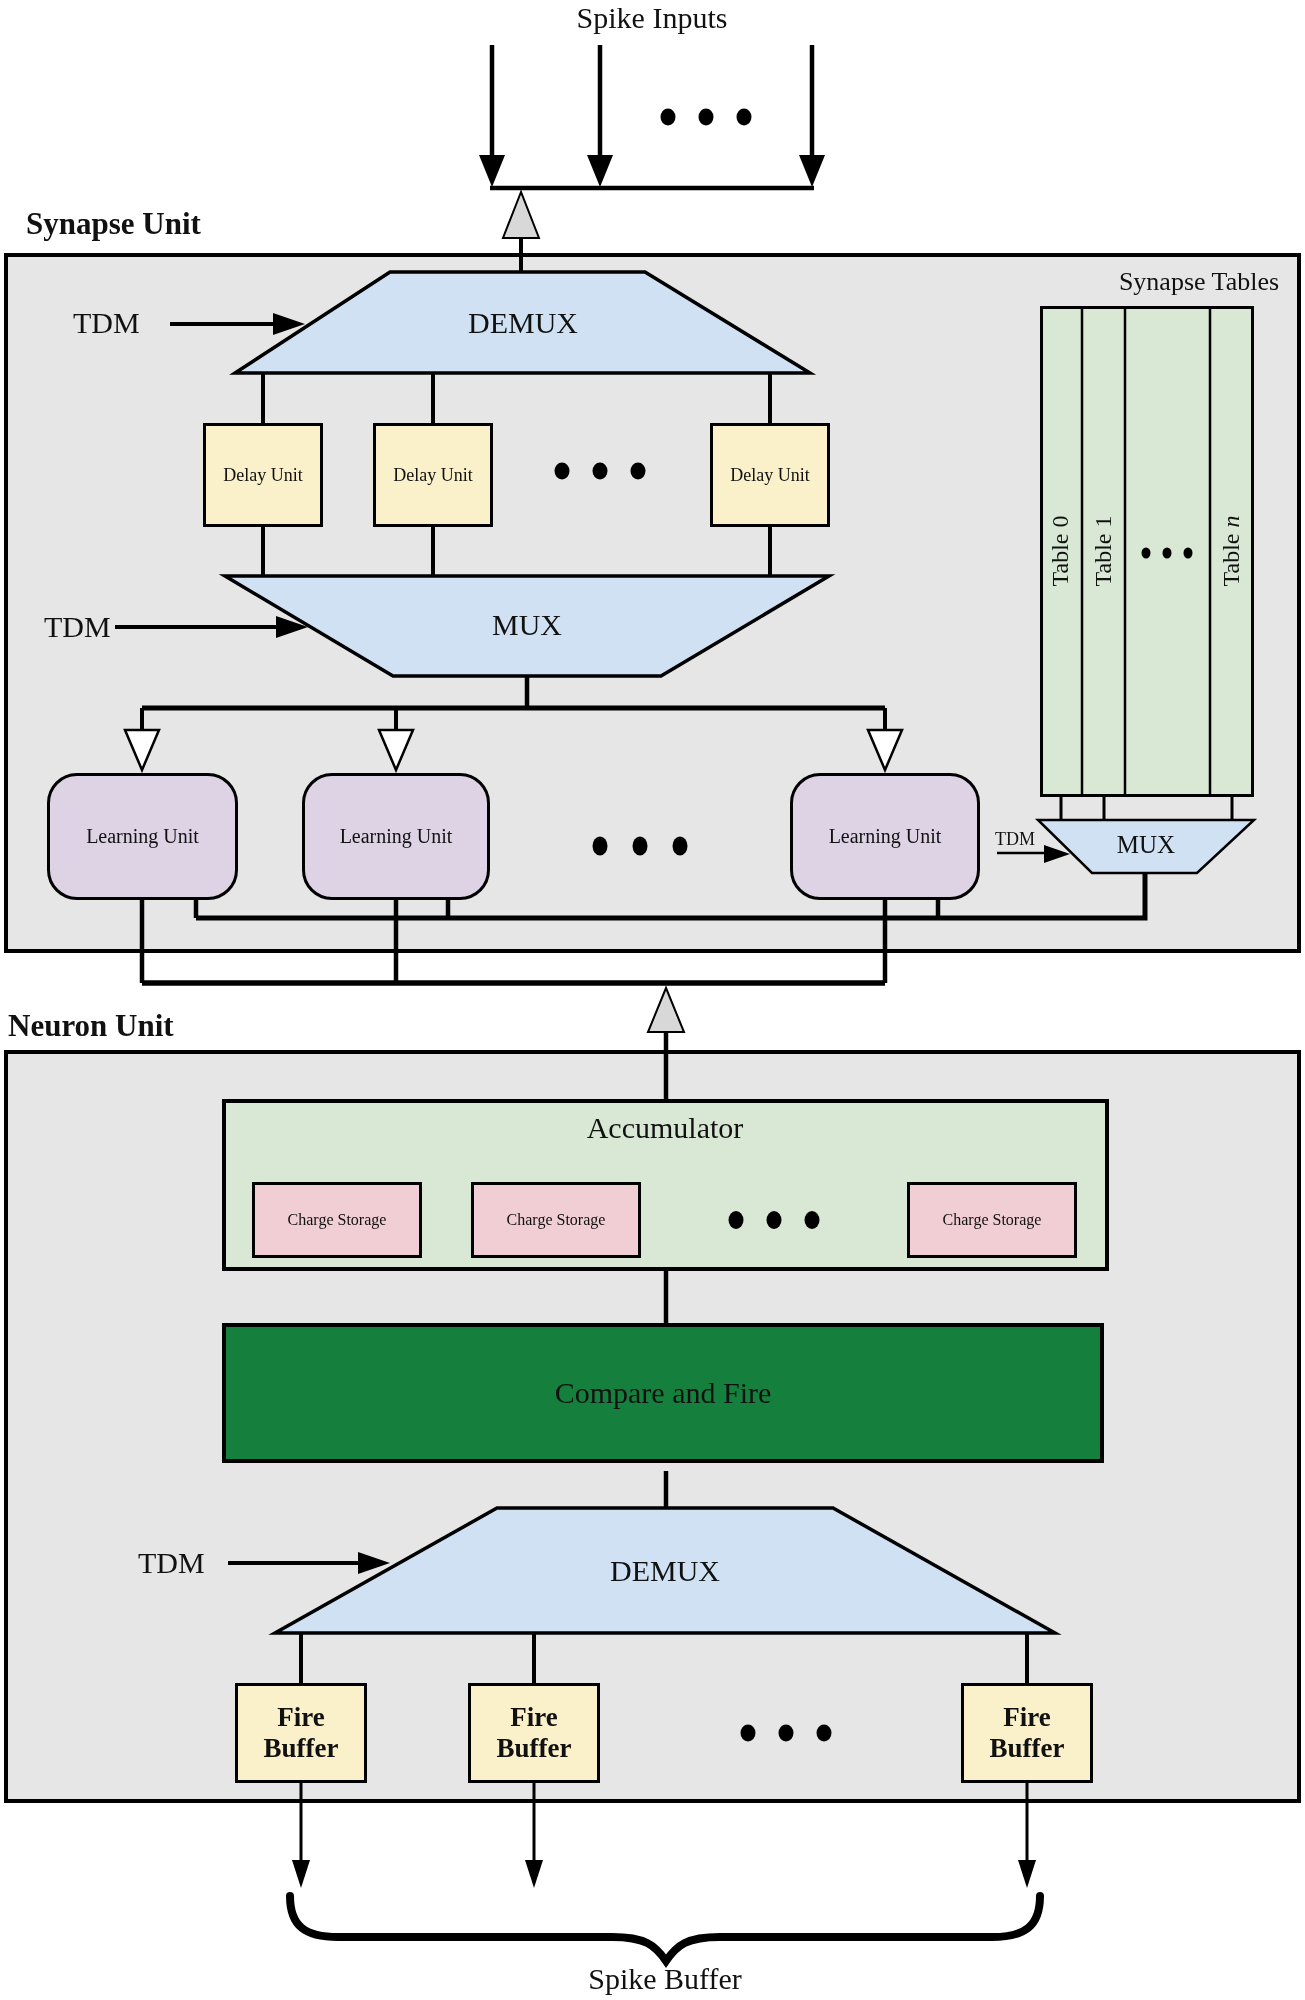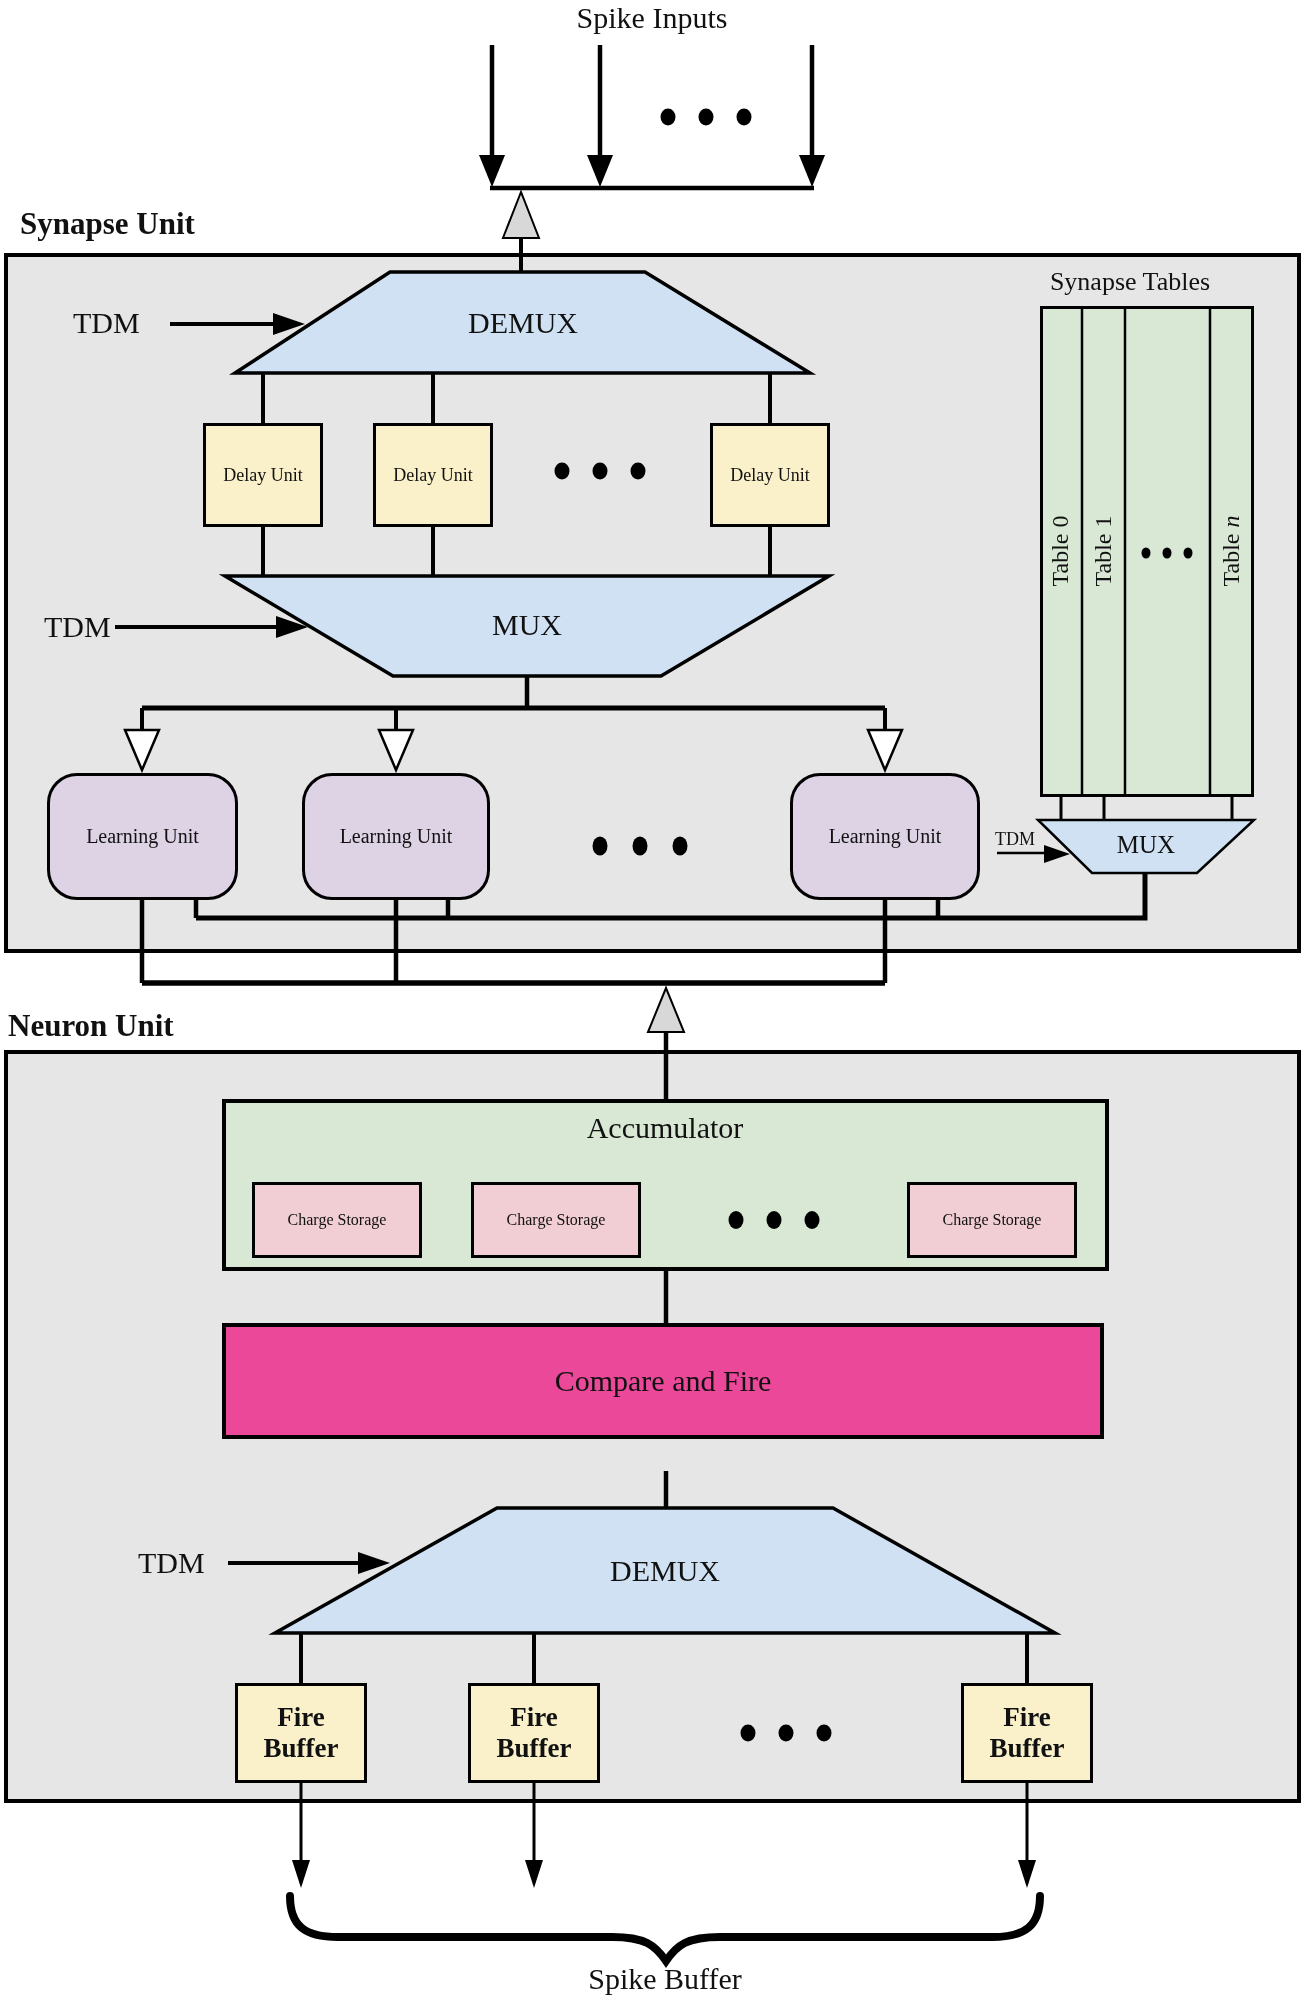--- a/index.html
+++ b/index.html
@@ -137,37 +137,37 @@
   <div class="comp" style="left: 1040px; top: 306px; width: 214px; height: 491px; background-color: rgb(216, 232, 212);"></div>
 
   <div class="comp" style="left: 222px; top: 1099px; width: 887px; height: 172px; border-width: 4px; background-color: rgb(216, 232, 212);"></div>
   <div class="comp fs22" style="left: 252px; top: 1182px; width: 170px; height: 76px; border-width: 3.5px; background-color: rgb(241, 206, 211);">Charge
 Storage</div>
   <div class="comp fs22" style="left: 471px; top: 1182px; width: 170px; height: 76px; border-width: 3.5px; background-color: rgb(241, 206, 211);">Charge
 Storage</div>
   <div class="comp fs22" style="left: 907px; top: 1182px; width: 170px; height: 76px; border-width: 3.5px; background-color: rgb(241, 206, 211);">Charge
 Storage</div>
 
-  <div class="comp fs30" style="left: 222px; top: 1323px; width: 882px; height: 116px; border-width: 4px; background-color: #ec4899;">Compare and Fire</div>
+  <div class="comp fs30" style="left: 222px; top: 1323px; width: 882px; height: 140px; border-width: 4px; background-color: #15803d;">Compare and Fire</div>
 
   <div class="comp fs27" style="left: 235px; top: 1683px; width: 132px; height: 100px; border-width: 3.5px; background-color: rgb(250, 241, 202);">Fire
 Buffer</div>
   <div class="comp fs27" style="left: 468px; top: 1683px; width: 132px; height: 100px; border-width: 3.5px; background-color: rgb(250, 241, 202);">Fire
 Buffer</div>
   <div class="comp fs27" style="left: 961px; top: 1683px; width: 132px; height: 100px; border-width: 3.5px; background-color: rgb(250, 241, 202);">Fire
 Buffer</div>
 
   <div class="lbl center fs30" style="left:652px;top:18px;">Spike Inputs</div>
-  <div class="lbl bold fs31" style="left:20px;top:206px;">Synapse Unit</div>
+  <div class="lbl bold fs31" style="left:26px;top:206px;">Synapse Unit</div>
   <div class="lbl fs30" style="left:73px;top:306px;">TDM</div>
   <div class="lbl center fs30" style="left:523px;top:323px;">DEMUX</div>
   <div class="lbl fs30" style="left:44px;top:610px;">TDM</div>
   <div class="lbl center fs30" style="left:527px;top:625px;">MUX</div>
 
-  <div class="lbl center fs26" style="left:1130px;top:282px;">Synapse Tables</div>
+  <div class="lbl center fs26" style="left:1199px;top:282px;">Synapse Tables</div>
   <div class="lbl vrot fs24" style="left:1061px;top:551px;">Table 0</div>
   <div class="lbl vrot fs24" style="left:1104px;top:551px;">Table 1</div>
   <div class="lbl vrot fs24" style="left:1232px;top:551px;"><span>Table </span><span class="it">n</span></div>
   <div class="lbl fs18" style="left:995px;top:829px;">TDM</div>
   <div class="lbl center fs25" style="left:1146px;top:845px;">MUX</div>
 
   <div class="lbl bold fs31" style="left:8px;top:1008px;">Neuron Unit</div>
   <div class="lbl center fs30" style="left:665px;top:1128px;">Accumulator</div>
   <div class="lbl fs30" style="left:138px;top:1546px;">TDM</div>
   <div class="lbl center fs30" style="left:665px;top:1571px;">DEMUX</div>

